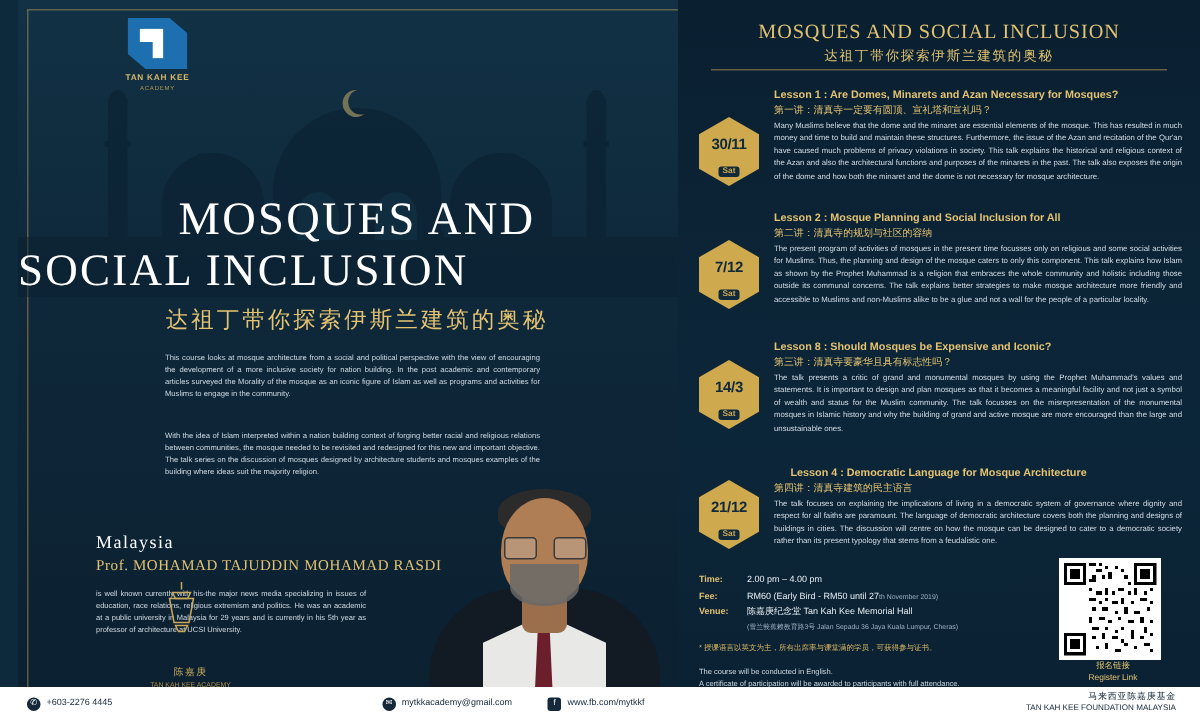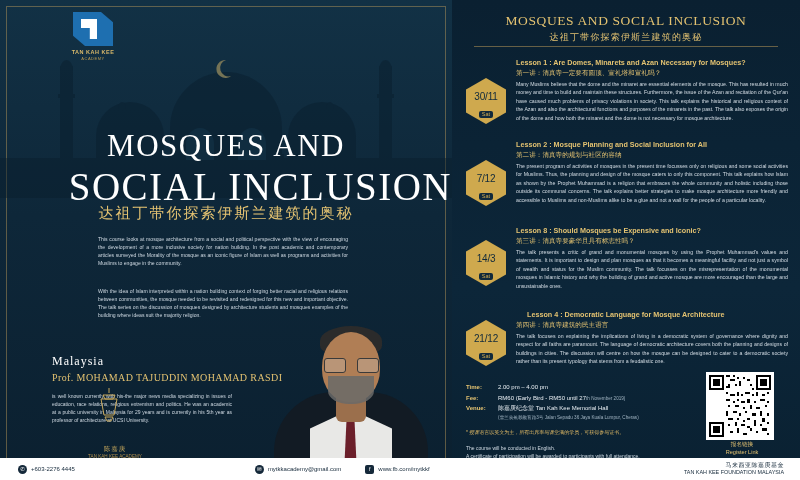--- a/index.html
+++ b/index.html
@@ -16,21 +16,21 @@
   .poster {
     position: relative;
     width: 800px;
     height: 480px;
     background: #0d2a3d;
     overflow: hidden;
   }
   
   .left {
     position: absolute;
-    left: 0; top: 0;
+    left: 12px; top: 0;
     width: 452px;
     height: 480px;
     background: linear-gradient(180deg, #123145 0%, #0e2739 45%, #0b2030 100%);
     overflow: hidden;
   }
   .left-border {
     position: absolute;
     left: 6px; top: 6px; right: 6px; bottom: 6px;
     border: 1px solid rgba(196,160,90,0.45);
     pointer-events: none;
@@ -76,23 +76,23 @@
     text-align: center;
     font-family: "Liberation Serif", serif;
     font-size: 31px;
     letter-spacing: 1.5px;
     color: #ffffff;
   }
   .title-en2 {
     position: absolute;
     left: 0; top: 164px;
     width: 452px;
-    text-align: right;
+    text-align: left;
     font-family: "Liberation Serif", serif;
-    font-size: 39px;
+    font-size: 30px;
     letter-spacing: 1.5px;
     color: #ffffff;
   }
   .title-cn {
     position: absolute;
     left: 0; top: 204px;
     width: 452px;
     text-align: center;
     font-size: 15px;
     letter-spacing: 2px;
@@ -253,21 +253,21 @@
   }
   
   .hex {
     position: absolute;
     left: 14px;
     width: 40px; height: 46px;
     background: #cfa94e;
     clip-path: polygon(50% 0, 100% 25%, 100% 75%, 50% 100%, 0 75%, 0 25%);
     color: #10293b;
     text-align: center;
-    font-weight: normal;
+    font-weight: bold;
   }
   .hex .d { font-size: 10px; margin-top: 13px; letter-spacing: -0.2px;}
   .hex .w {
     font-size: 5.5px;
     margin-top: 2px;
     display: inline-block;
     background: #10293b;
     color: #cfa94e;
     padding: 0.5px 3px;
     border-radius: 2px;

